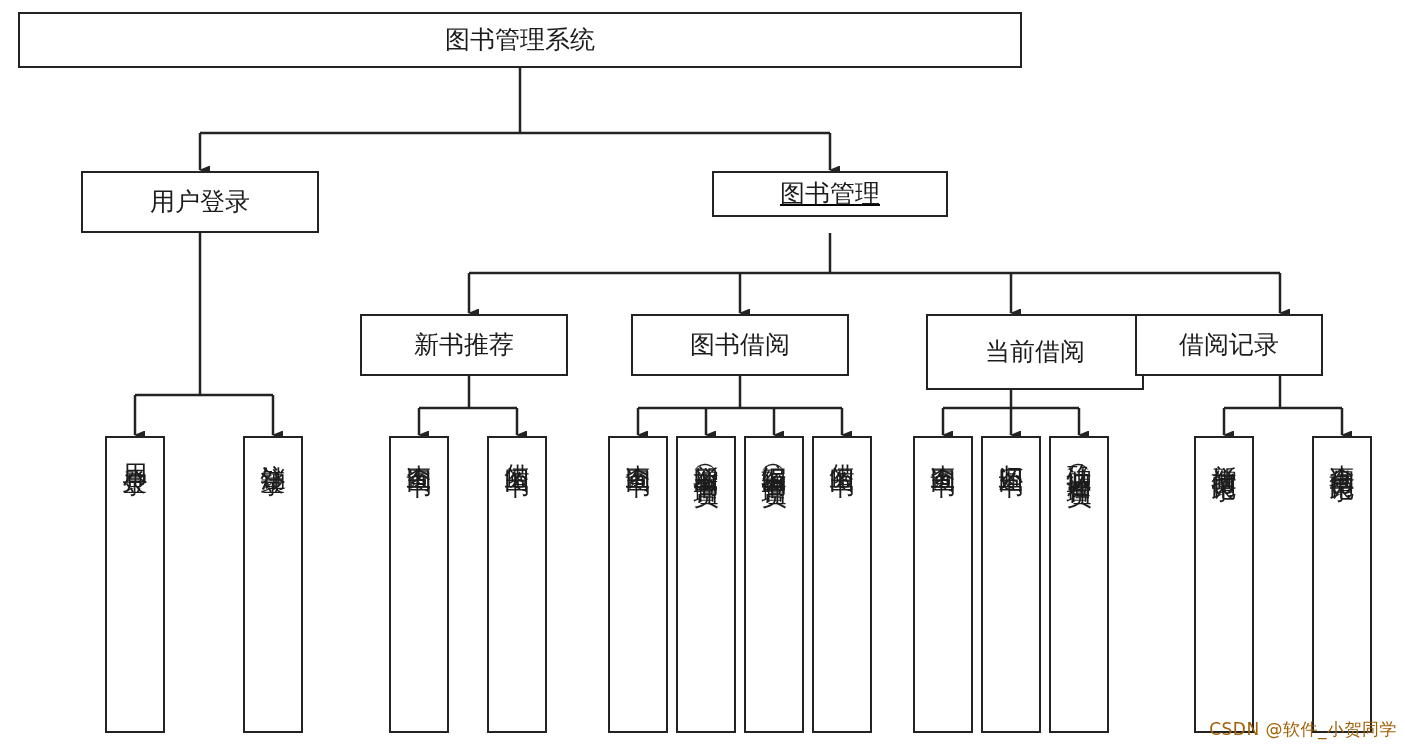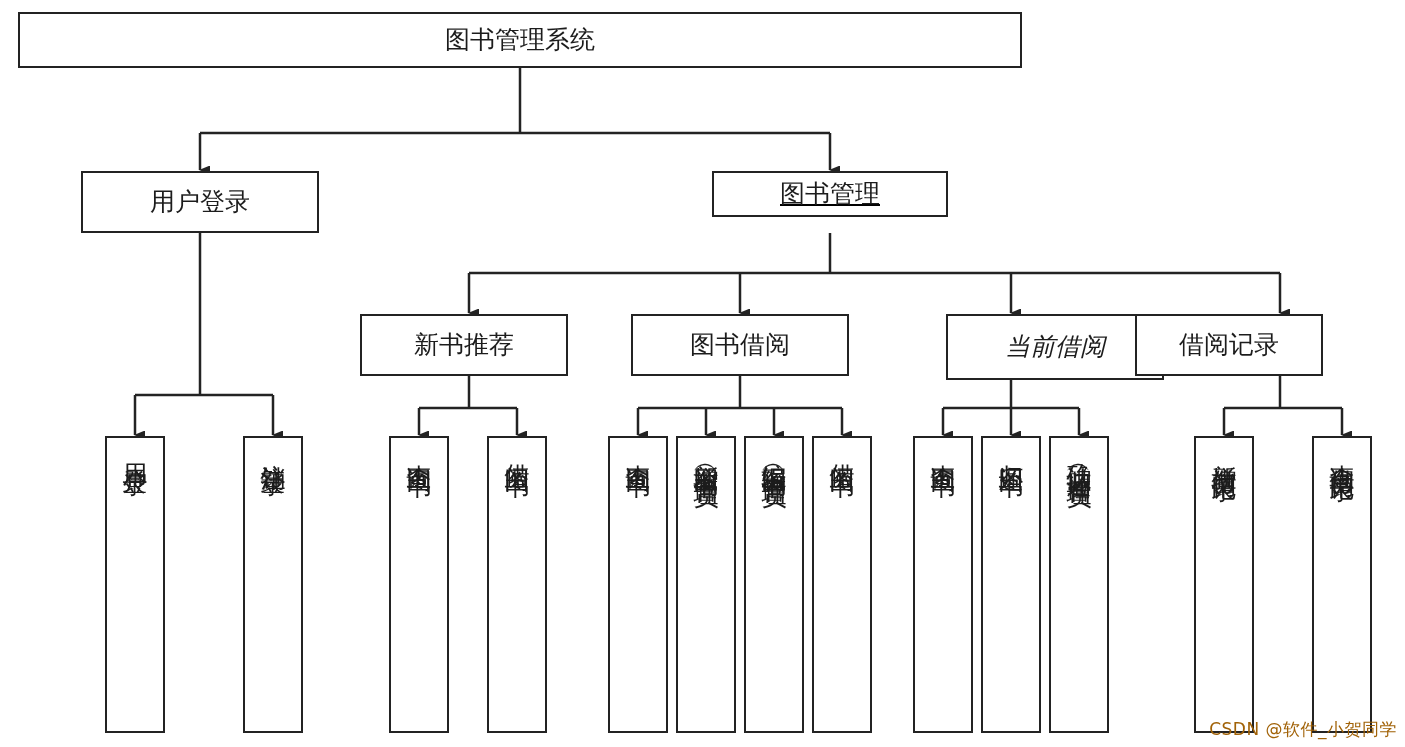--- a/index.html
+++ b/index.html
@@ -128,21 +128,21 @@
       </div>
       <div class="node horizontal level2" style="left: 712px; top: 171px; width: 236px; height: 46px; text-decoration: underline;">
         <span class="label">图书管理</span>
       </div>
       <div class="node horizontal level3" style="left: 360px; top: 314px; width: 208px; height: 62px;">
         <span class="label">新书推荐</span>
       </div>
       <div class="node horizontal level3" style="left: 631px; top: 314px; width: 218px; height: 62px;">
         <span class="label">图书借阅</span>
       </div>
-      <div class="node horizontal level3" style="left: 946px; top: 314px; width: 218px; height: 66px; font-style: italic;">
+      <div class="node horizontal level3" style="left: 926px; top: 314px; width: 218px; height: 76px;">
         <span class="label">当前借阅</span>
       </div>
       <div class="node horizontal level3" style="left: 1135px; top: 314px; width: 188px; height: 62px;">
         <span class="label">借阅记录</span>
       </div>
       <div class="node vertical leaf" style="left: 105px; top: 436px; width: 60px; height: 297px;">
         <span class="label">用户登录</span>
       </div>
       <div class="node vertical leaf" style="left: 243px; top: 436px; width: 60px; height: 297px;">
         <span class="label">注销登录</span>

